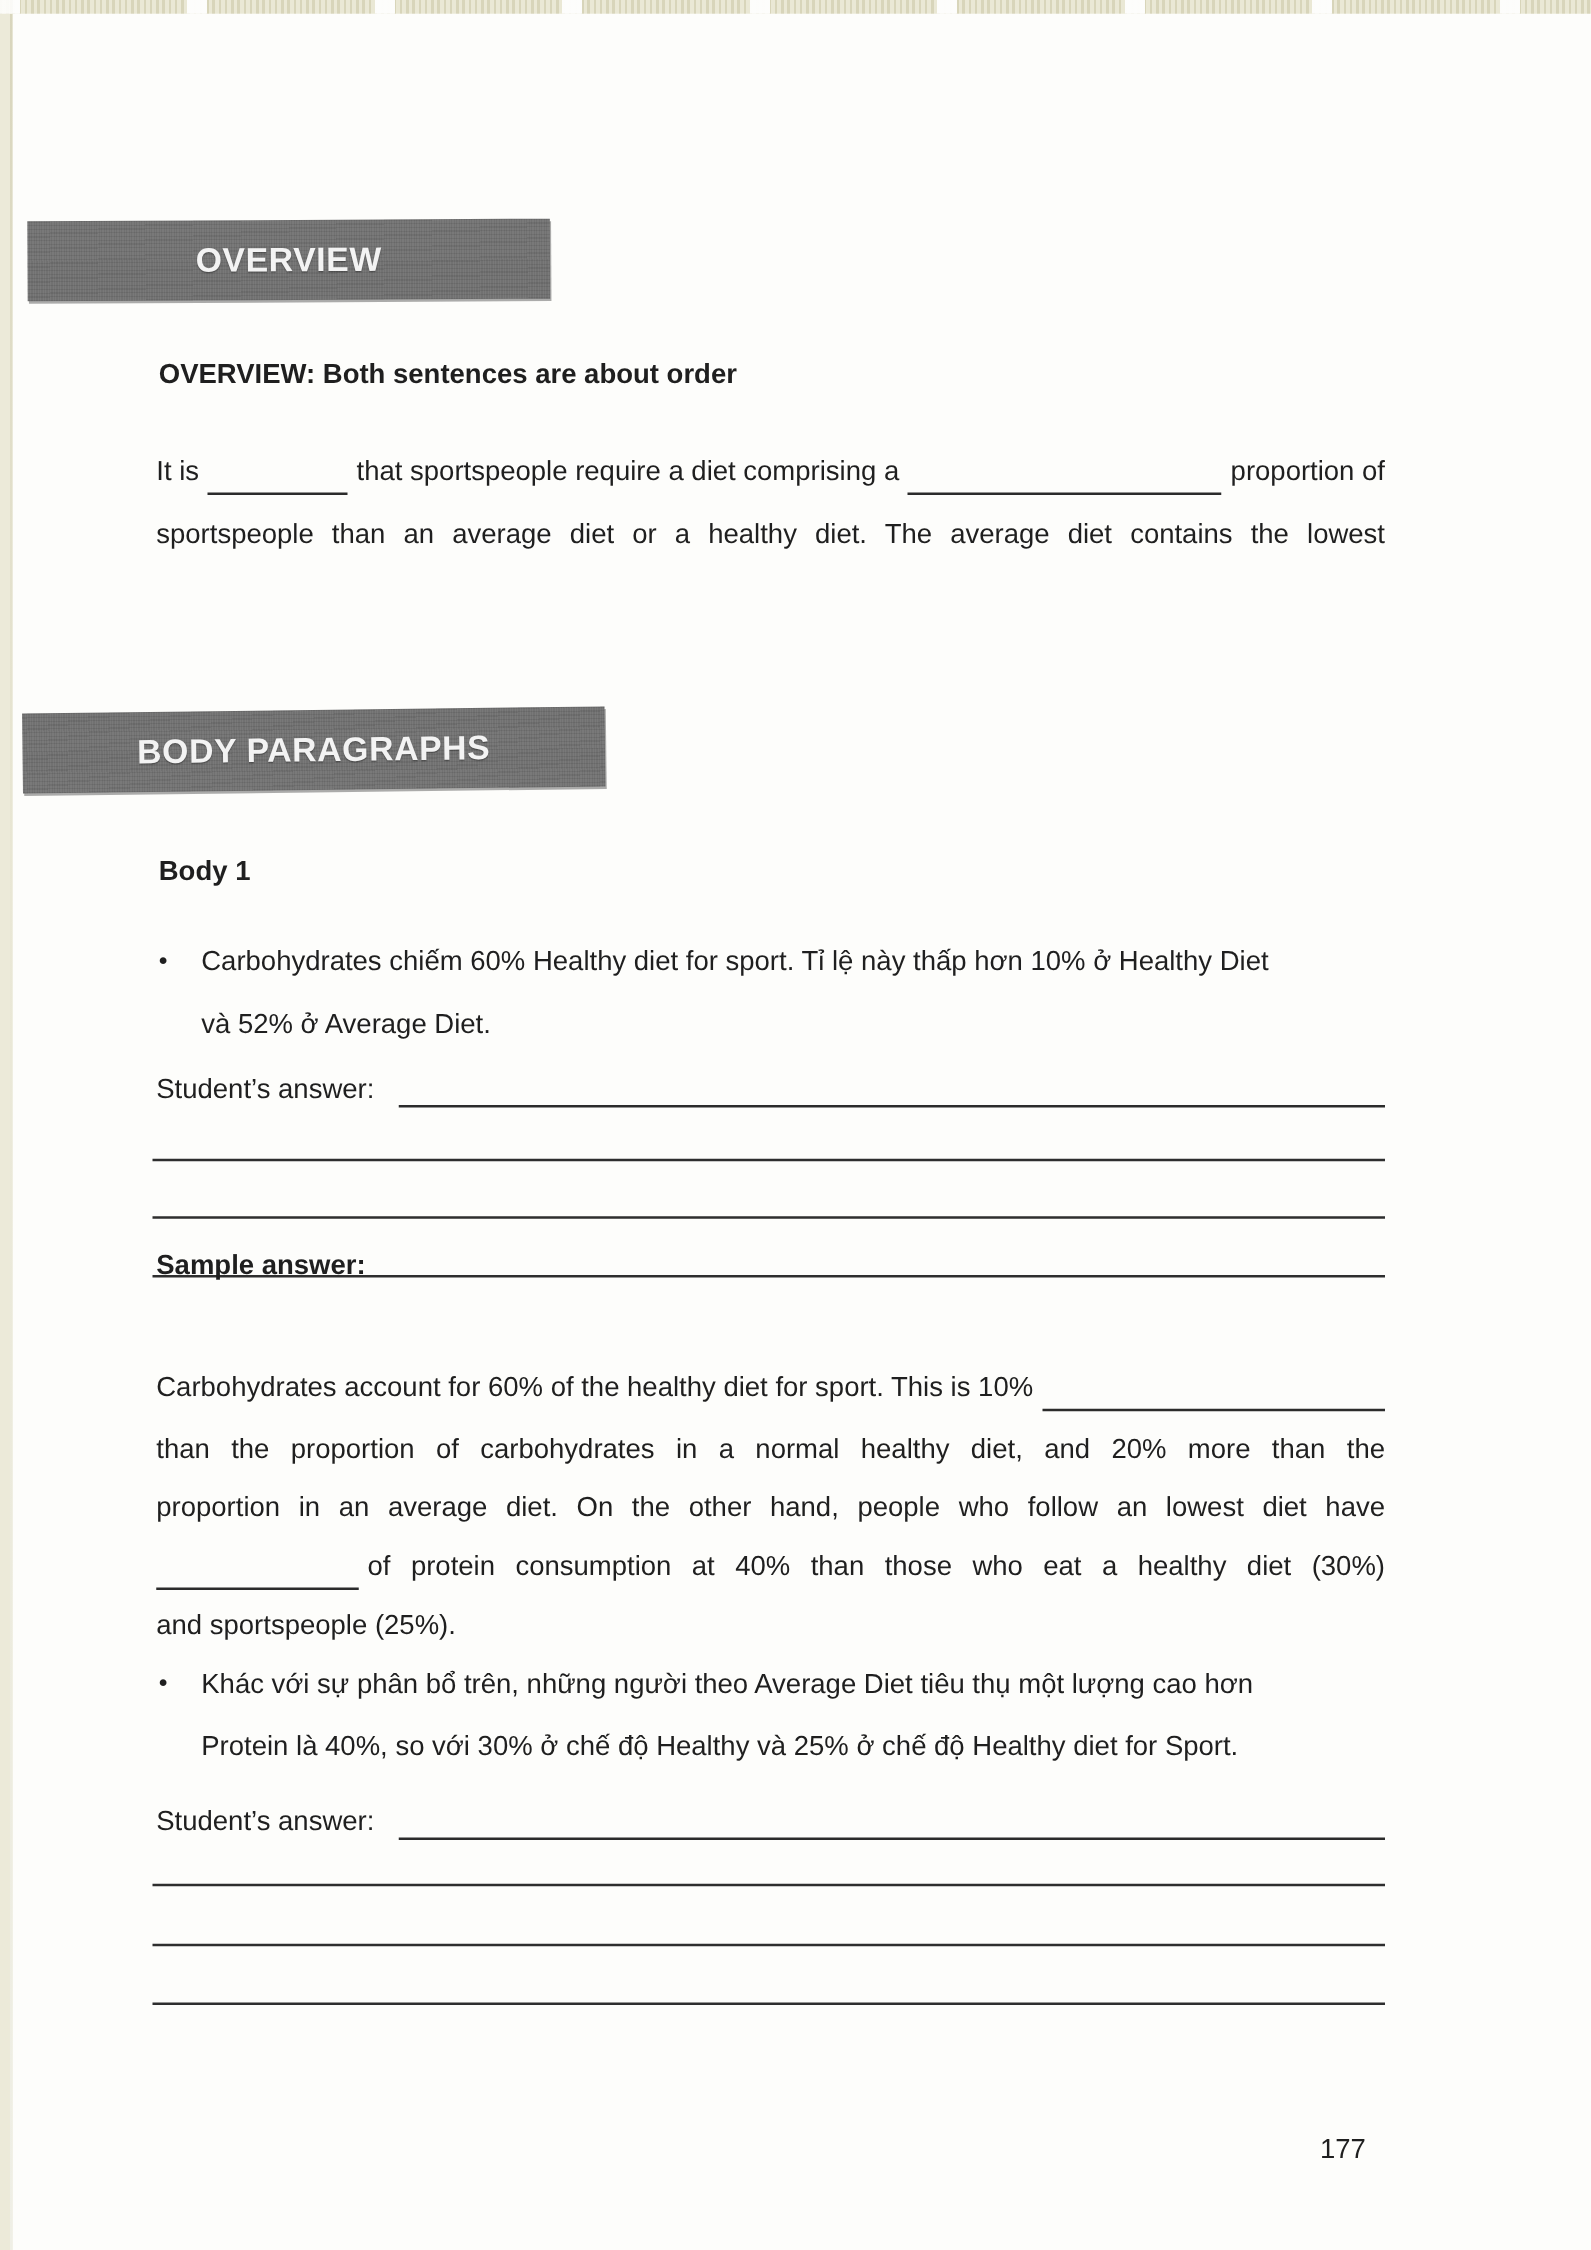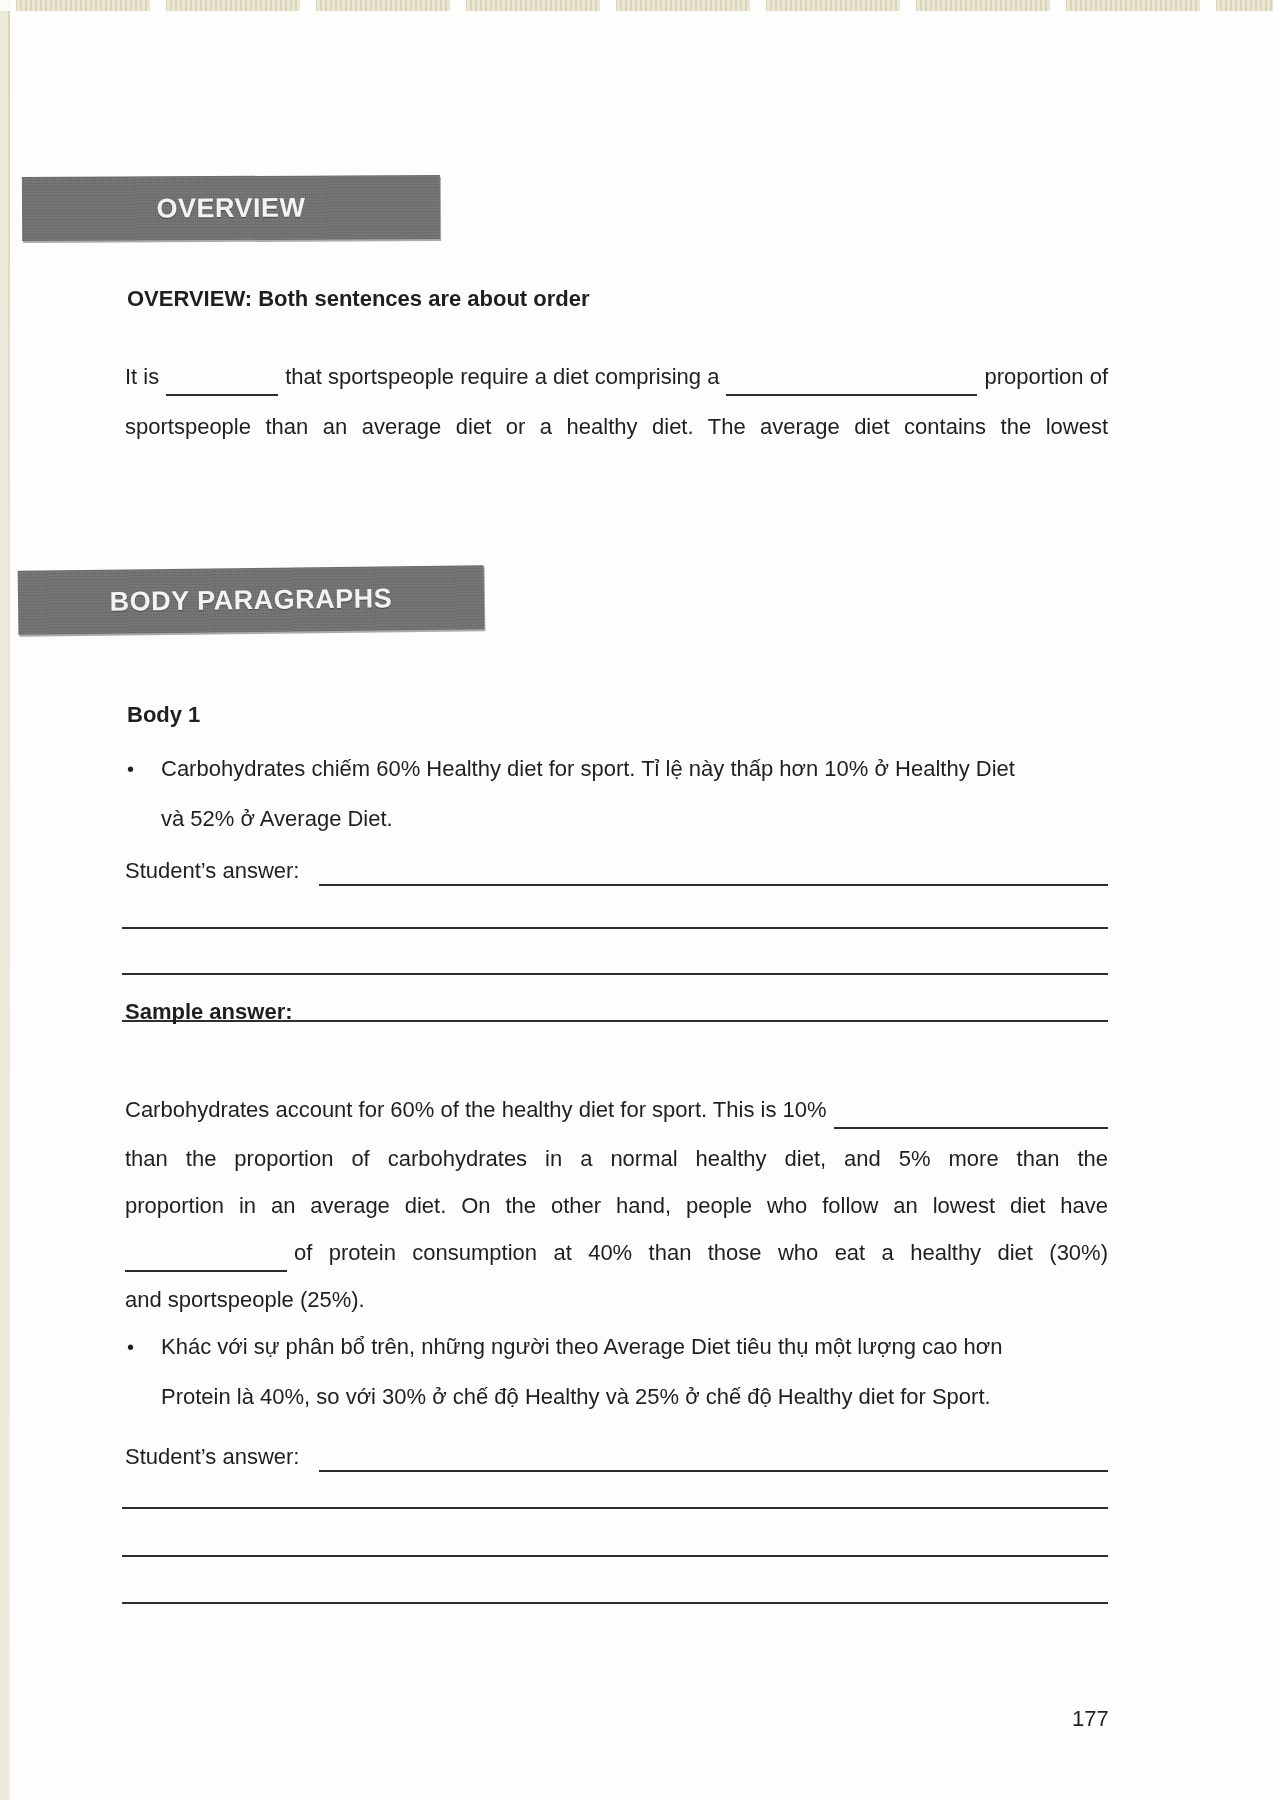--- a/index.html
+++ b/index.html
@@ -85,21 +85,21 @@
     <span class="blank grow" style="min-width:140px;"></span>
     <span>proportion of</span>
   </div>
   <div class="pline-just">sportspeople than an average diet or a healthy diet. The average diet contains the lowest</div>
 </div>
 
 <div class="block bar" style="left:18px; top:568px; width:466px; height:64px; transform:rotate(-0.7deg);">
   <span class="bar-label">BODY PARAGRAPHS</span>
 </div>
 
-<div class="block txt bold" style="left:127px; top:702px;">Body 1</div>
+<div class="block txt bold" style="left:127px; top:684px;">Body 1</div>
 
 <div class="block bullet-grid" style="left:127px; top:744px; width:985px;">
   <span class="bullet-dot">•</span>
   <div>
     <div class="bline">Carbohydrates chiếm 60% Healthy diet for sport. Tỉ lệ này thấp hơn 10% ở Healthy Diet</div>
     <div class="bline">và 52% ở Average Diet.</div>
   </div>
 </div>
 
 <div class="block ans-row" style="left:125px; top:856px;">
@@ -111,21 +111,21 @@
 <div class="block rule" style="left:122px; top:973px; width:986px;"></div>
 <div class="block rule" style="left:122px; top:1020px; width:986px;"></div>
 
 <div class="block txt bold" style="left:125px; top:999px;">Sample answer:</div>
 
 <div class="block" style="left:125px; top:1085px; width:983px;">
   <div class="pline">
     <span>Carbohydrates account for 60% of the healthy diet for sport. This is 10%</span>
     <span class="blank grow" style="min-width:130px; margin-right:0;"></span>
   </div>
-  <div class="pline-just" style="line-height:47px; height:47px;">than the proportion of carbohydrates in a normal healthy diet, and 5% more than the</div>
+  <div class="pline-just" style="line-height:47px; height:47px;">than the proportion of carbohydrates in a normal healthy diet, and 20% more than the</div>
   <div class="pline-just" style="line-height:47px; height:47px;">proportion in an average diet. On the other hand, people who follow an lowest diet have</div>
   <div class="pline" style="height:47px;">
     <span class="blank" style="width:162px; margin-left:0;"></span>
     <span class="stretch" style="line-height:47px;">of protein consumption at 40% than those who eat a healthy diet (30%)</span>
   </div>
   <div class="pline" style="height:47px;">
     <span>and sportspeople (25%).</span>
   </div>
 </div>
 
@@ -139,13 +139,13 @@
 
 <div class="block ans-row" style="left:125px; top:1442px;">
   <span class="ans-label">Student’s answer:</span>
   <span class="ans-line"></span>
 </div>
 
 <div class="block rule" style="left:122px; top:1507px; width:986px;"></div>
 <div class="block rule" style="left:122px; top:1555px; width:986px;"></div>
 <div class="block rule" style="left:122px; top:1602px; width:986px;"></div>
 
-<div class="block page-num" style="left:1056px; top:1706px;margin-left:16px;">177</div>
+<div class="block page-num" style="left:1056px; top:1706px;">177</div>
 
 </body></html>

